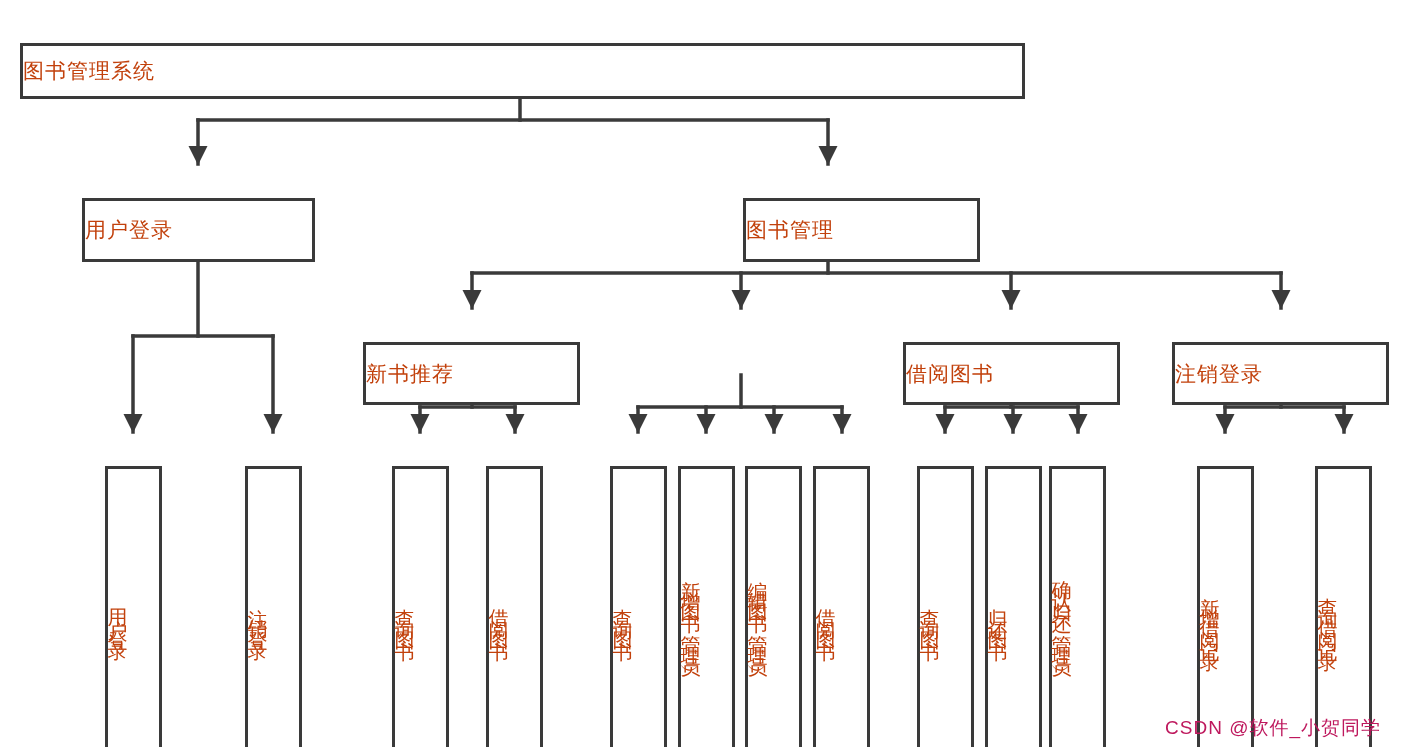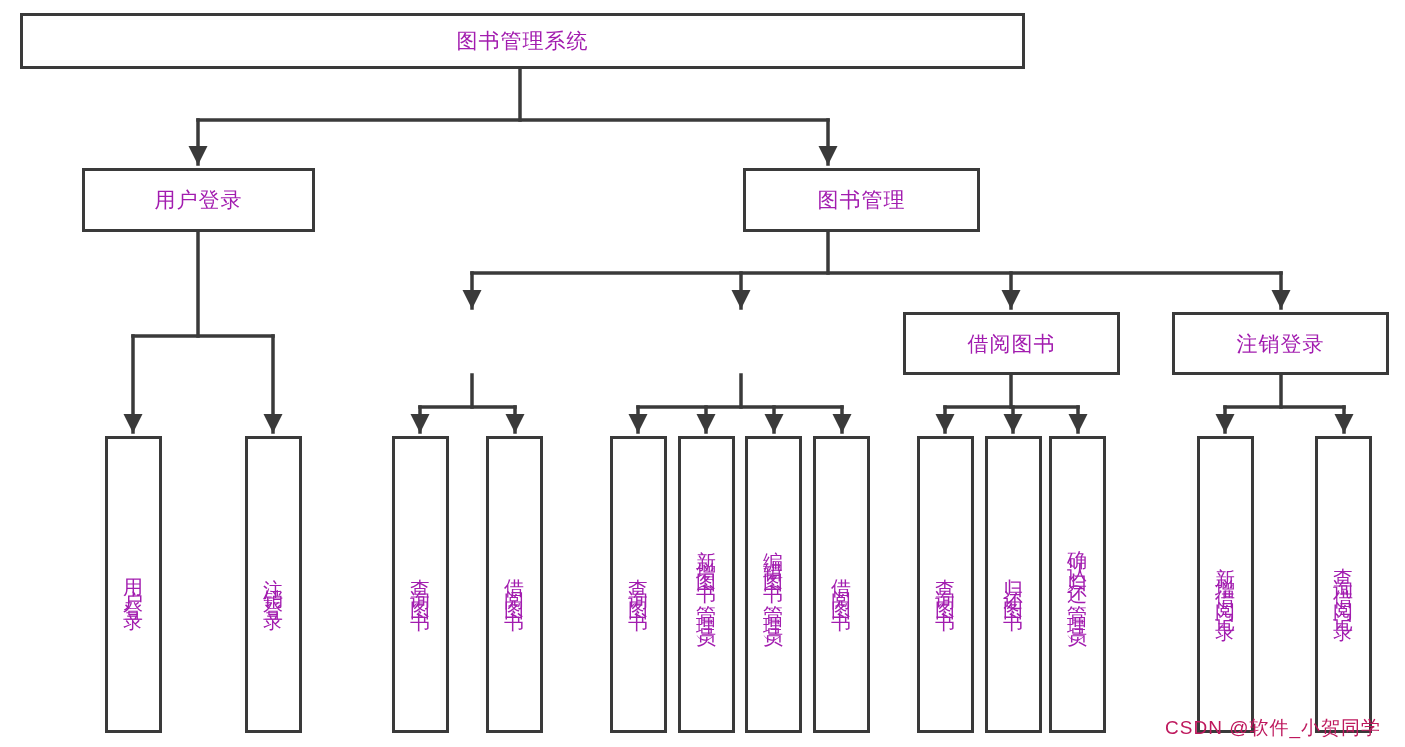--- a/index.html
+++ b/index.html
@@ -22,22 +22,22 @@
     z-index: 0;
   }
   .node {
     position: absolute;
     box-sizing: border-box;
     border: 3px solid #3a3a3a;
     background: #ffffff;
     z-index: 1;
     display: flex;
     align-items: center;
-    justify-content: center;
-    color: #a21caf;
+    color: #c2410c;
+    margin-top: 30px;
   }
   .node.h span {
     font-size: 21px;
     letter-spacing: 1px;
     white-space: nowrap;
   }
   .node.v span {
     writing-mode: vertical-rl;
     text-orientation: mixed;
     font-size: 20px;
@@ -155,20 +155,23 @@
     <span>图书管理系统</span>
   </div>
 
   <div class="node h n-login">
     <span>用户登录</span>
   </div>
   <div class="node h n-mgmt">
     <span>图书管理</span>
   </div>
 
+  <div class="node h lvl3 n-recommend">
+    <span>新书推荐</span>
+  </div>
   <div class="node h lvl3 n-current">
     <span>借阅图书</span>
   </div>
   <div class="node h lvl3 n-records">
     <span>注销登录</span>
   </div>
 
   <div class="node v leaf lf-1">
     <span>用户登录</span>
   </div>

